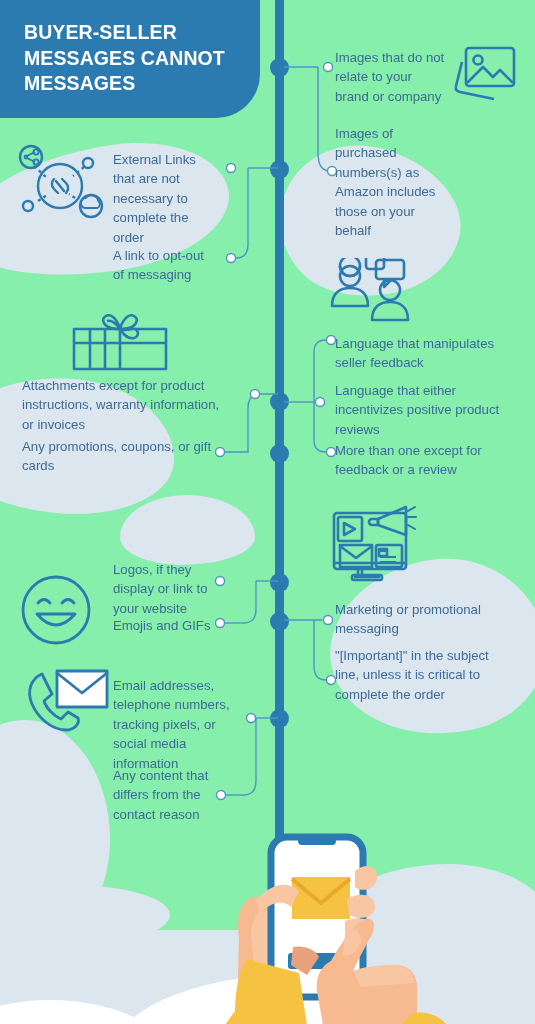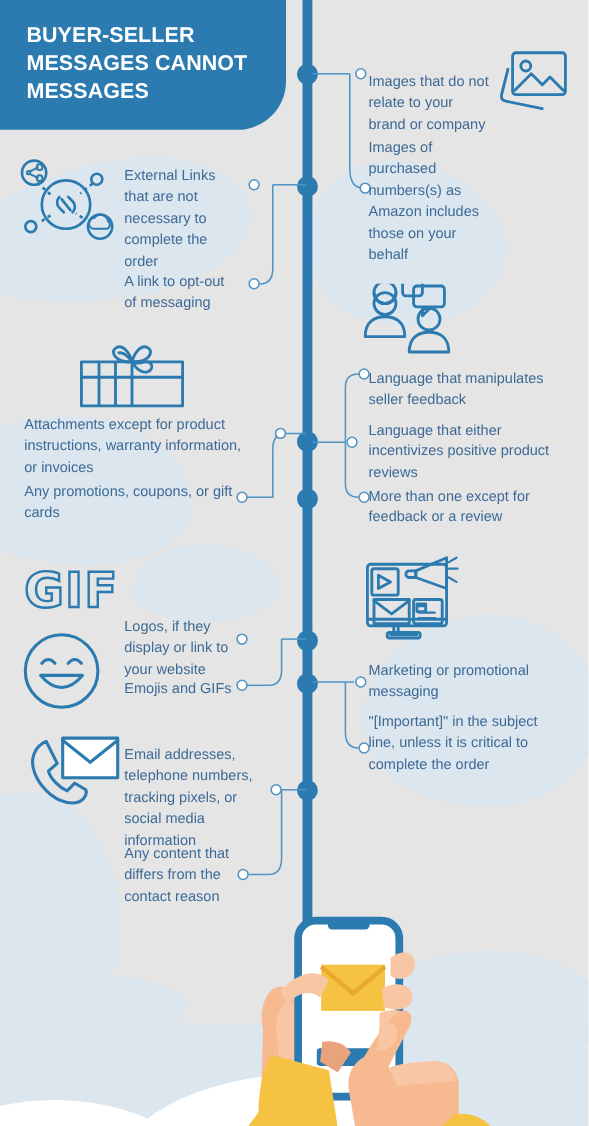--- a/index.html
+++ b/index.html
@@ -4,21 +4,21 @@
 <style>
   html,body{margin:0;padding:0;background:#fff;}
   body{
     font-family:"Liberation Sans","DejaVu Sans",sans-serif;
     -webkit-font-smoothing:antialiased;
   }
   #page{
     position:relative;
     width:535px;height:1024px;
     overflow:hidden;
-    background:#e5e5e5;
+    background:#86efac;
   }
 
   
   .blob{position:absolute;background:#dce6ef;pointer-events:none;}
   .blob-a{left:-40px;top:148px;width:270px;height:125px;border-radius:60% 40% 45% 55% / 58% 50% 50% 42%;transform:rotate(-8deg);}
   .blob-b{left:280px;top:148px;width:180px;height:150px;border-radius:45% 55% 60% 40% / 50% 45% 55% 50%;transform:rotate(14deg);}
   .blob-c{left:-55px;top:378px;width:230px;height:135px;border-radius:55% 45% 50% 50% / 60% 55% 45% 40%;transform:rotate(6deg);}
   .blob-d{left:120px;top:495px;width:135px;height:70px;border-radius:50% 50% 55% 45% / 60% 60% 40% 40%;}
   .blob-e{left:330px;top:560px;width:215px;height:175px;border-radius:52% 48% 42% 58% / 48% 56% 44% 52%;transform:rotate(-12deg);}
   .blob-f{left:-60px;top:720px;width:170px;height:230px;border-radius:50% 50% 48% 52% / 46% 52% 48% 54%;}
@@ -157,21 +157,21 @@
   <div class="connector" style="left:216px;top:700px;width:62px;height:110px">
     <svg width="62" height="110" viewBox="0 0 62 110" fill="none" stroke="#4f94c4" stroke-width="1.4">
       <path d="M62 18 H40"></path>
       <path d="M40 18 V80 Q40 95 28 95"></path>
       <path d="M28 95 H10"></path>
       <circle cx="35" cy="18" r="4.5" fill="#fff"></circle>
       <circle cx="5" cy="95" r="4.5" fill="#fff"></circle>
     </svg>
   </div>
 
-  <div class="txt" style="left:335px;top:64px;width:110px">Images that do not relate to your brand or company</div>
+  <div class="txt" style="left:335px;top:48px;width:110px">Images that do not relate to your brand or company</div>
   <div class="txt" style="left:335px;top:124px;width:118px">Images of purchased numbers(s) as Amazon includes those on your behalf</div>
   <div class="txt" style="left:335px;top:334px;width:180px">Language that manipulates seller feedback</div>
   <div class="txt" style="left:335px;top:381px;width:180px">Language that either incentivizes positive product reviews</div>
   <div class="txt" style="left:335px;top:441px;width:180px">More than one except for feedback or a review</div>
   <div class="txt" style="left:335px;top:600px;width:180px">Marketing or promotional messaging</div>
   <div class="txt" style="left:335px;top:646px;width:178px">"[Important]" in the subject line, unless it is critical to complete the order</div>
 
   <div class="txt left" style="left:113px;top:246px;width:100px">A link to opt-out of messaging</div>
   <div class="txt left" style="left:113px;top:150px;width:100px">External Links that are not necessary to complete the order</div>
   <div class="txt left" style="left:22px;top:376px;width:212px">Attachments except for product instructions, warranty information, or invoices</div>
@@ -228,21 +228,20 @@
       <circle cx="22" cy="18" r="10"></circle>
       <path d="M4 48 C4 34 13 30 22 30 C31 30 40 34 40 48 Z"></path>
       <circle cx="62" cy="32" r="10"></circle>
       <path d="M44 62 C44 48 53 44 62 44 C71 44 80 48 80 62 Z"></path>
       <rect x="48" y="2" width="28" height="19" rx="3"></rect>
       <path d="M56 21 L56 29 L64 21"></path>
       <rect x="38" y="-3" width="18" height="14" rx="3"></rect>
     </svg>
   </div>
 
-  <div class="gif-word">GIF</div>
 
   <div class="icon" style="left:20px;top:574px">
     <svg width="72" height="72" viewBox="0 0 72 72" fill="none" stroke="#2b7ab0" stroke-width="2.8" stroke-linecap="round">
       <circle cx="36" cy="36" r="33"></circle>
       <path d="M18 29 Q24 22 30 29"></path>
       <path d="M42 29 Q48 22 54 29"></path>
       <path d="M17 40 Q36 62 55 40 Z" stroke-linejoin="round"></path>
     </svg>
   </div>
 

